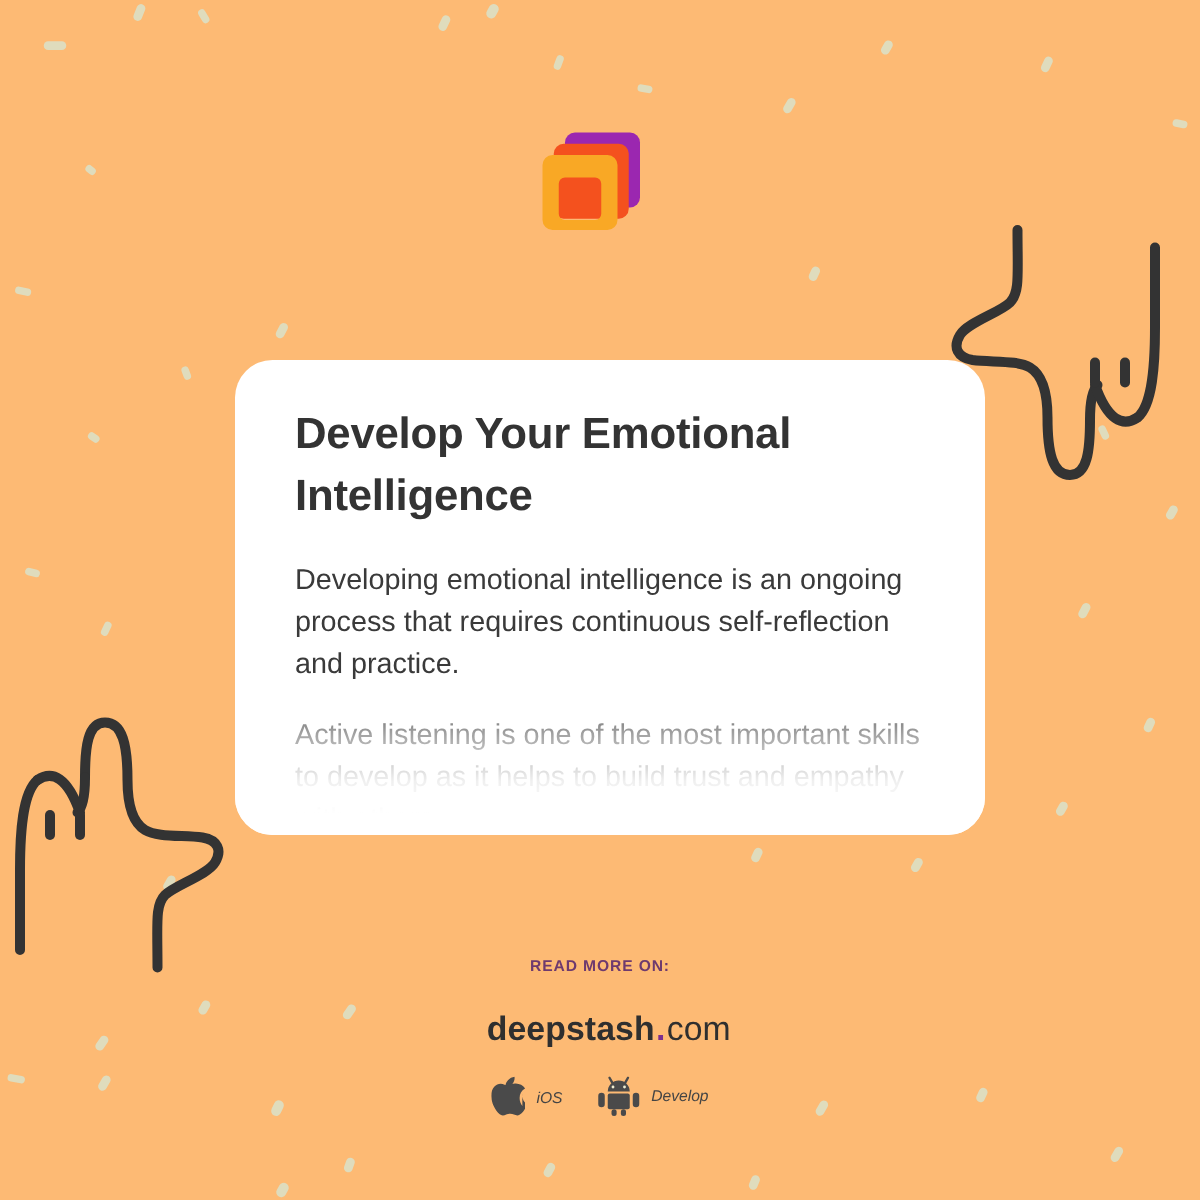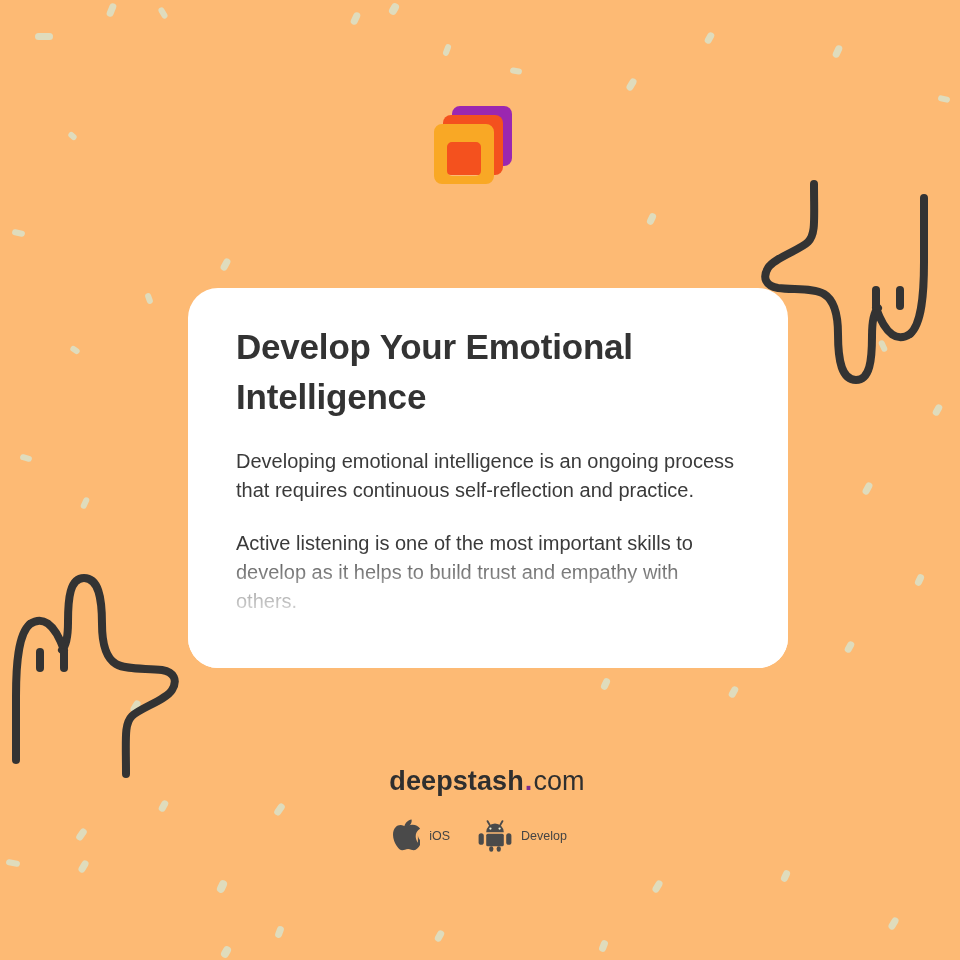--- a/index.html
+++ b/index.html
@@ -71,21 +71,21 @@
   }
   #card-title {
     font-size: 35px;
     font-weight: bold;
     color: #333333;
     line-height: 1.42;
     letter-spacing: -0.2px;
     margin: 0 0 26px 0;
   }
   .card-para {
-    font-size: 20px;
+    font-size: 23px;
     color: #3A3A3A;
     line-height: 1.45;
     margin: 0 0 24px 0;
   }
   .card-para:last-child { margin-bottom: 0; }
   #card-fade {
     position: absolute;
     left: 0;
     right: 0;
     bottom: 0;
@@ -119,22 +119,23 @@
   #brand-dot {
     color: #7B2D8E;
     font-weight: bold;
     padding: 0 1px;
   }
   #brand-tld { font-weight: normal; }
 
   #stores {
     display: flex;
     justify-content: center;
-    align-items: center;
+    align-items: flex-start;
     gap: 28px;
+    font-style: italic;
   }
   .store {
     display: flex;
     align-items: center;
     gap: 9px;
   }
   .store-label {
     font-size: 12.5px;
     color: #444444;
   }
@@ -226,20 +227,21 @@
   <div id="card">
     <div id="card-inner">
       <h1 id="card-title">Develop Your Emotional Intelligence</h1>
       <p class="card-para">Developing emotional intelligence is an ongoing process that requires continuous self-reflection and practice.</p>
       <p class="card-para">Active listening is one of the most important skills to develop as it helps to build trust and empathy with others.</p>
     </div>
     <div id="card-fade"></div>
   </div>
 
   <div id="footer">
+    <div id="read-more">READ MORE ON:</div>
 
     <div id="brand">
       <span id="brand-name">deepstash</span><span id="brand-dot">.</span><span id="brand-tld">com</span>
     </div>
 
     <div id="stores">
 
       <div class="store">
         <span>
           <svg width="27" height="33" viewBox="0 0 27 33" xmlns="http://www.w3.org/2000/svg">

